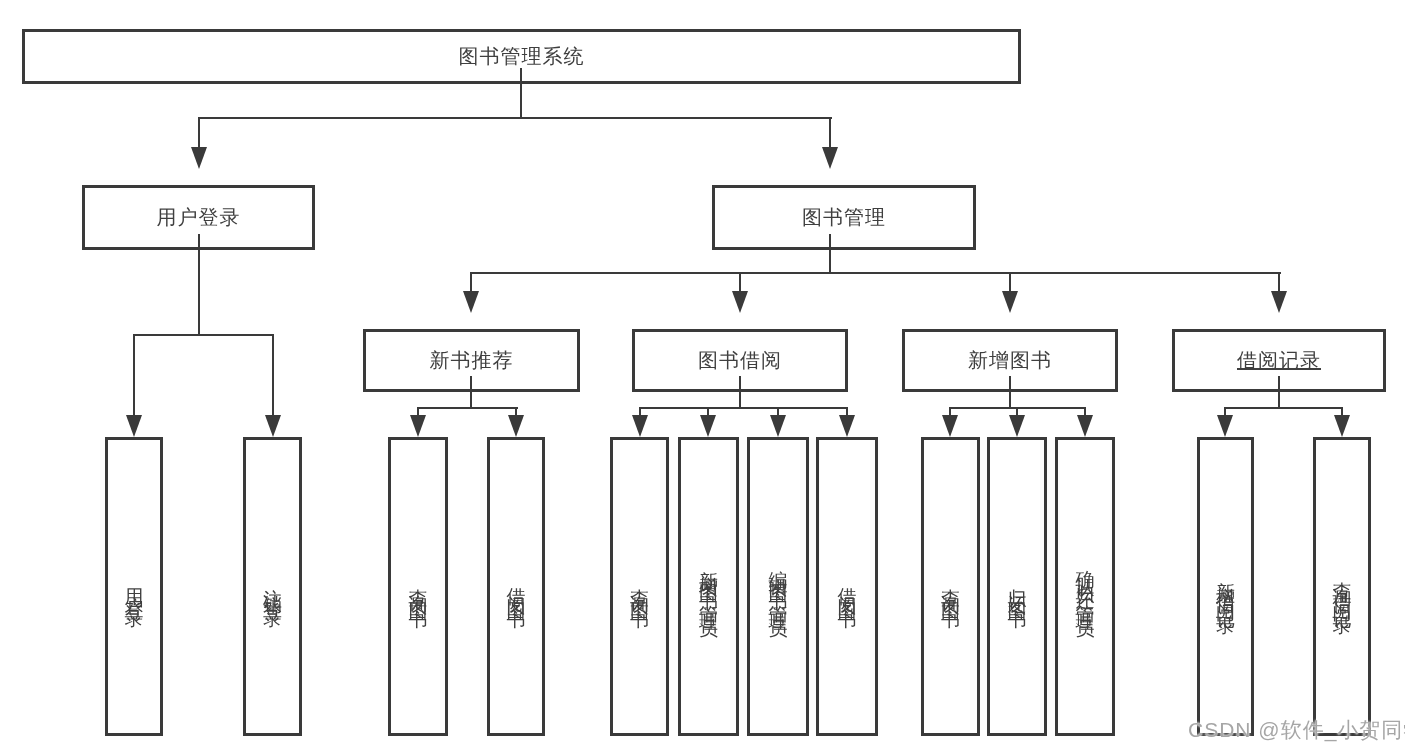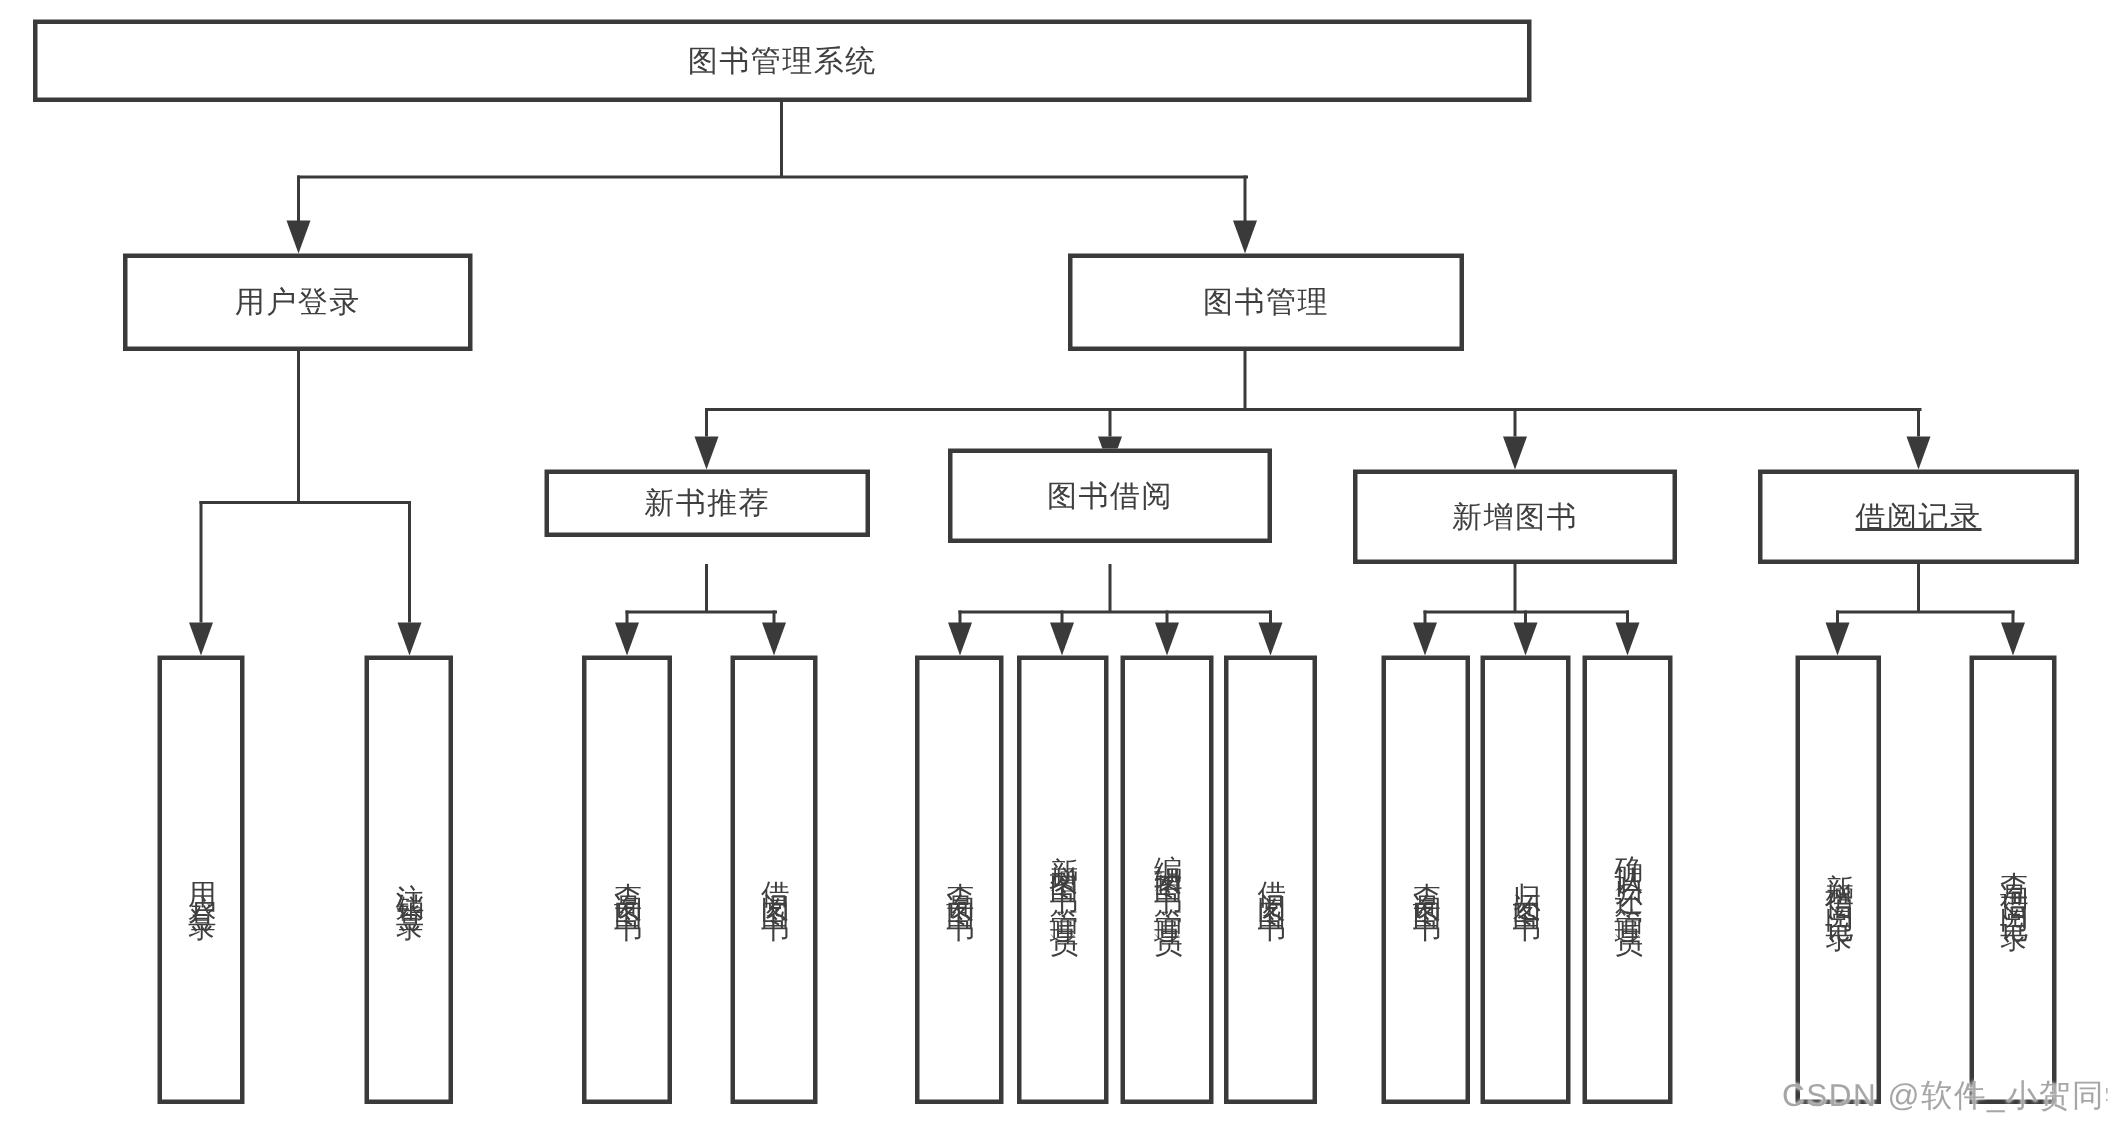--- a/index.html
+++ b/index.html
@@ -23,21 +23,21 @@
   }
   .box {
     position: absolute;
     border: 3px solid var(--line);
     background: #fff;
     display: flex;
     align-items: center;
     justify-content: center;
     text-align: center;
   }
-  .box.h { font-size: 20px; letter-spacing: 1px; }
+  .box.h { font-size: 20px; letter-spacing: 1px; margin-top: 16px; }
   .leaf {
     position: absolute;
     border: 3px solid var(--line);
     background: #fff;
     display: flex;
     align-items: center;
     justify-content: center;
   }
   .vtext {
     writing-mode: vertical-rl;
@@ -97,22 +97,22 @@
   <div class="hl" style="left:470px; top:272px; width:811px;"></div>
   <div class="vl" style="left:470px; top:272px; height:19px;"></div>
   <div class="ah" style="left:463px; top:291px;"></div>
   <div class="vl" style="left:739px; top:272px; height:19px;"></div>
   <div class="ah" style="left:732px; top:291px;"></div>
   <div class="vl" style="left:1009px; top:272px; height:19px;"></div>
   <div class="ah" style="left:1002px; top:291px;"></div>
   <div class="vl" style="left:1278px; top:272px; height:19px;"></div>
   <div class="ah" style="left:1271px; top:291px;"></div>
 
-  <div class="box h" style="left:363px; top:313px; width:217px; height:45px;">新书推荐</div>
-  <div class="box h" style="left:632px; top:299px; width:216px; height:63px;">图书借阅</div>
+  <div class="box h" style="left:363px; top:313px; width:217px; height:63px;">新书推荐</div>
+  <div class="box h" style="left:632px; top:313px; width:216px; height:63px;">图书借阅</div>
   <div class="box h" style="left:902px; top:313px; width:216px; height:63px;">新增图书</div>
   <div class="box h" style="left:1172px; top:313px; width:214px; height:63px;text-decoration:underline;">借阅记录</div>
 
   <div class="vl" style="left:470px; top:376px; height:32px;"></div>
   <div class="hl" style="left:417px; top:407px; width:101px;"></div>
   <div class="vl" style="left:417px; top:407px; height:10px;"></div>
   <div class="ah" style="left:410px; top:415px;"></div>
   <div class="vl" style="left:515px; top:407px; height:10px;"></div>
   <div class="ah" style="left:508px; top:415px;"></div>
 

